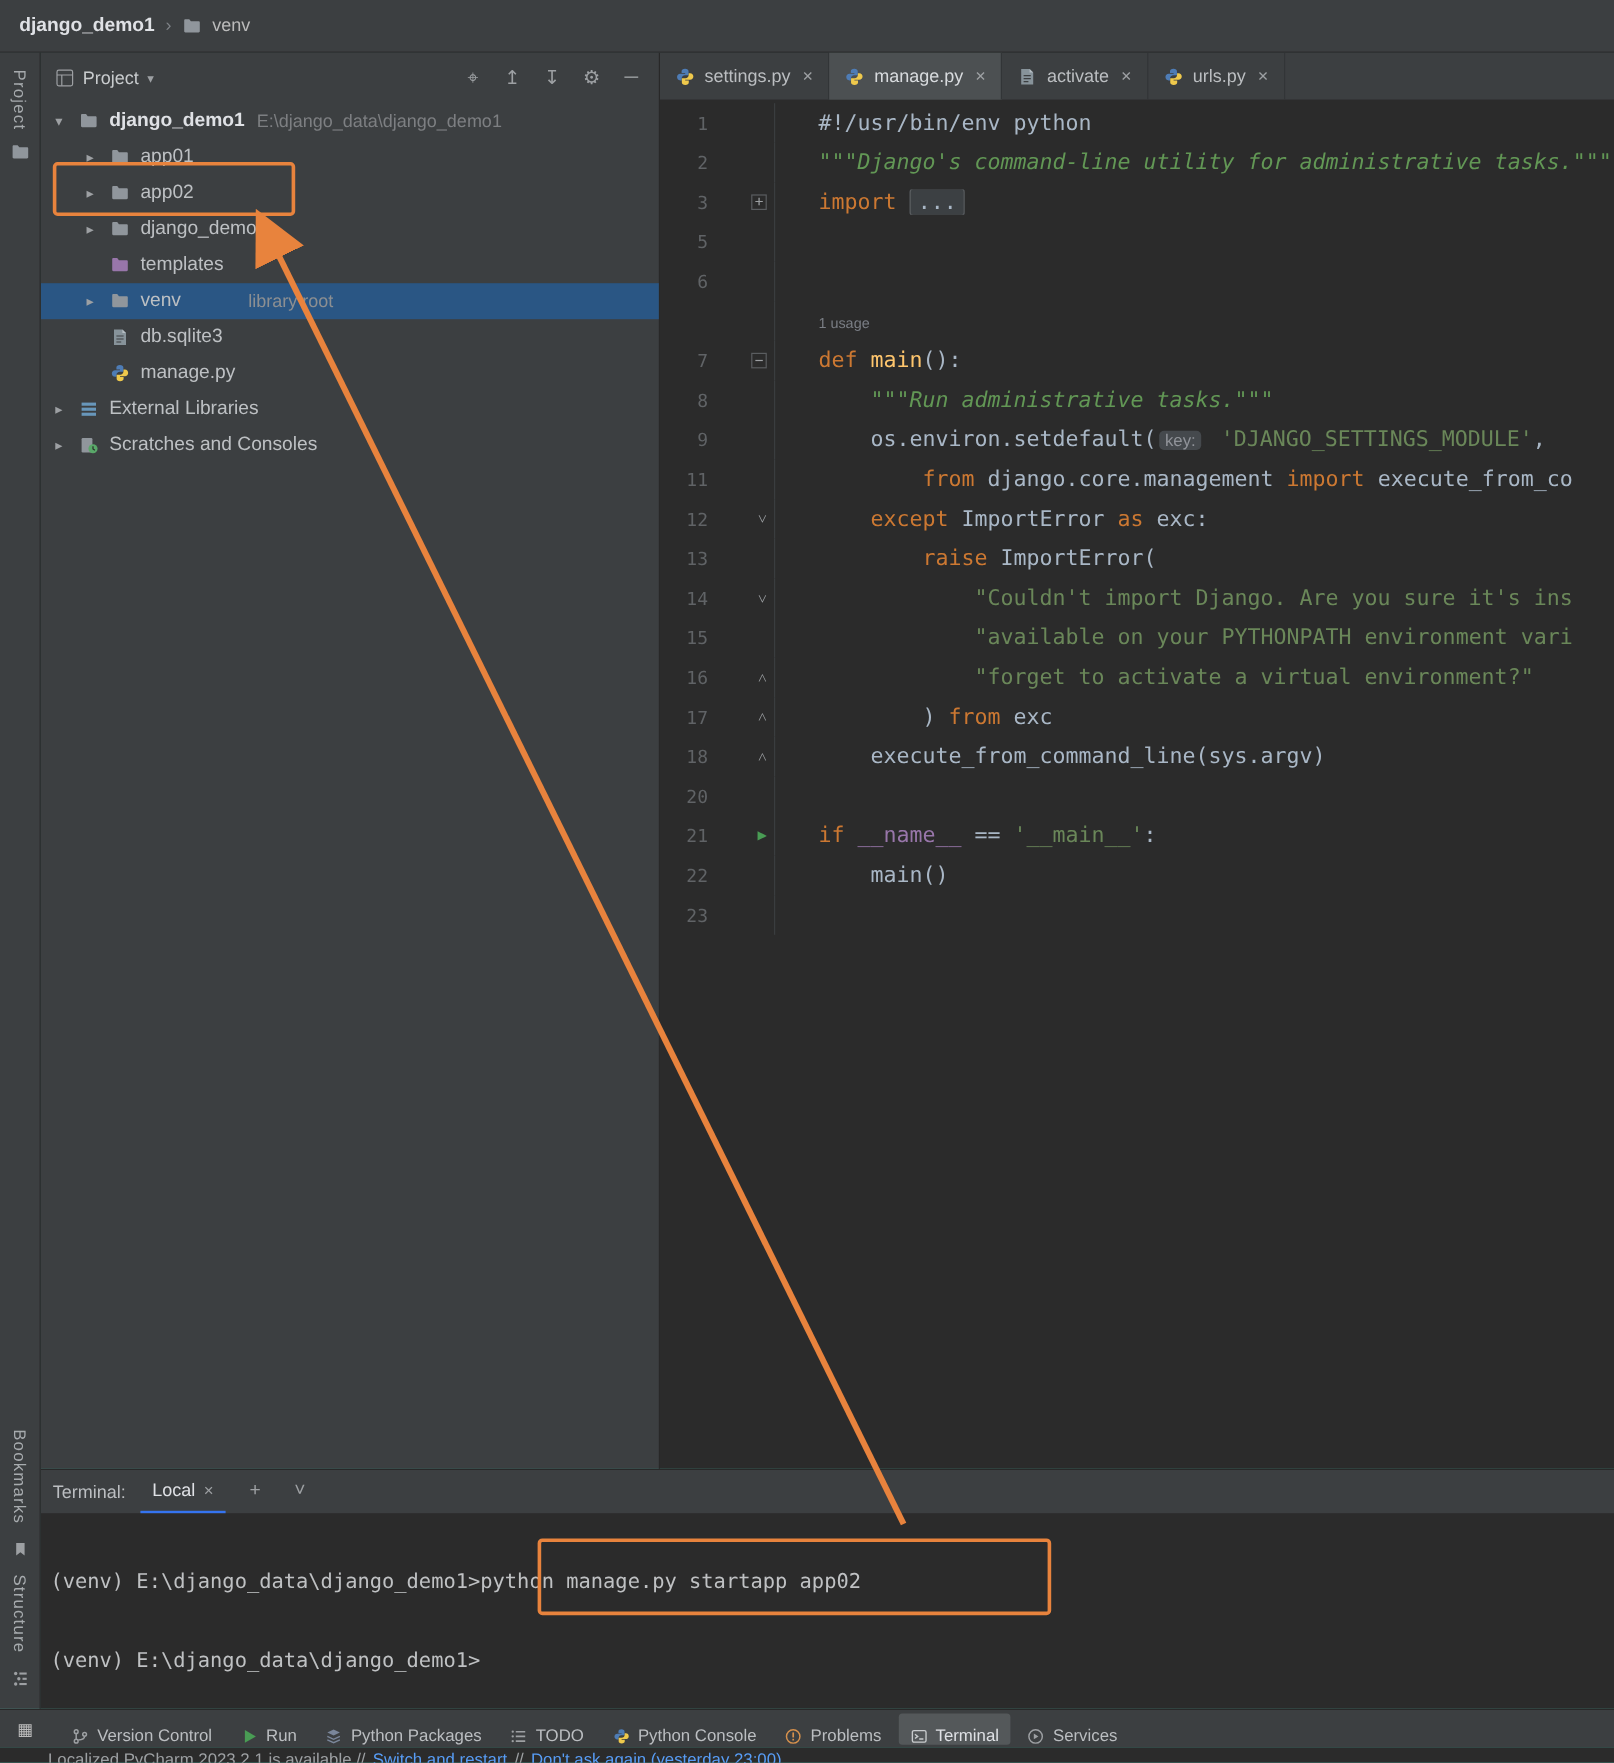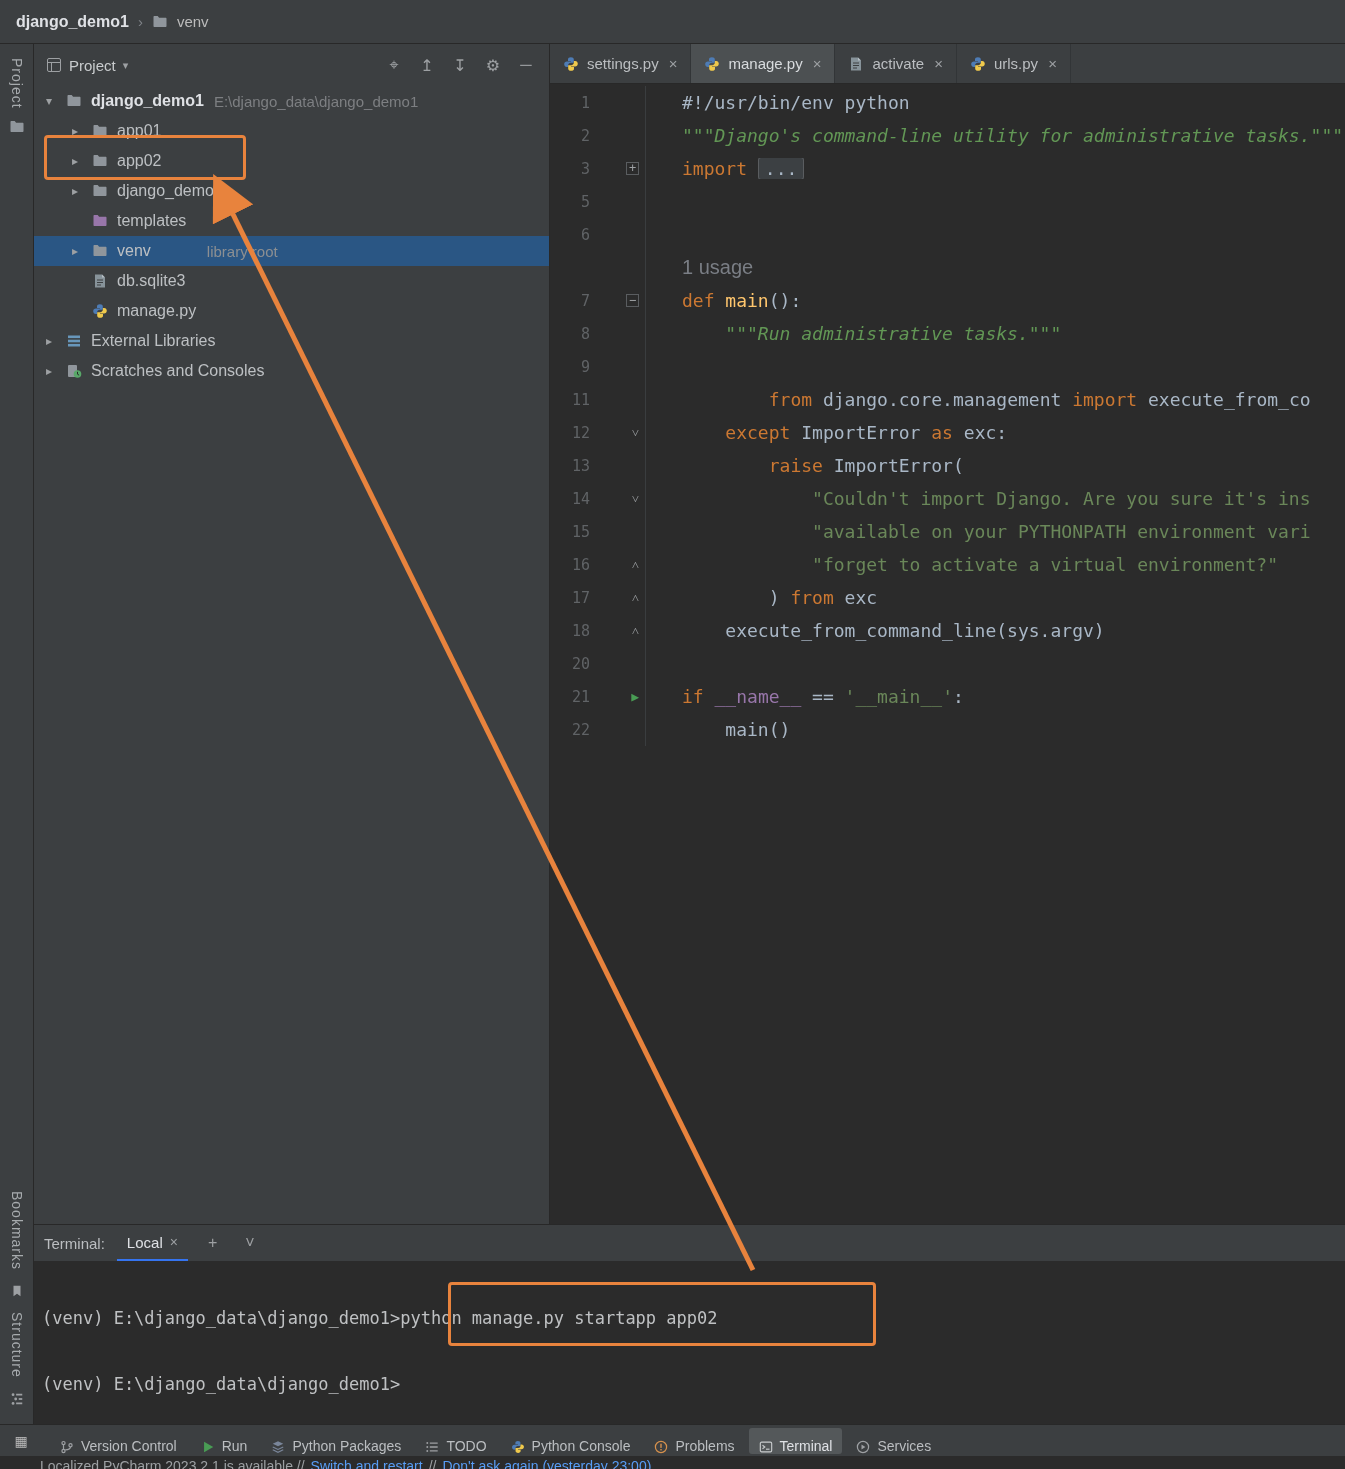--- a/index.html
+++ b/index.html
@@ -68,21 +68,21 @@
   .kw { color:#cc7832; }
   .df { color:#a9b7c6; }
   .doc { color:#629755; font-style:italic; }
   .str { color:#6a8759; }
   .str-u { color:#6a8759; border-bottom:1px solid #808080; }
   .fn { color:#ffc66d; }
   .dun { color:#9876aa; }
   .badge { display:inline-block; background:#45494d; color:#909399; border-radius:4px;
            padding:0 5px; font-size:14px; margin:0 5px 0 2px; font-family:"Liberation Sans", sans-serif; }
   .foldbox { background:#3c4043; border:1px solid #5a5d60; border-radius:3px; padding:0 6px; color:#a9b7c6; }
-  .inlay { color:#7a7e85; font-size:20px; font-family:"Liberation Sans", sans-serif; }
+  .inlay { color:#7a7e85; font-size:12px; font-family:"Liberation Sans", sans-serif; }
 
   
   .terminal { height:200px; flex:none; display:flex; flex-direction:column; background:#2b2b2b; border-top:1px solid #282828; }
   .term-header { height:36px; flex:none; background:#3c3f41; display:flex; align-items:center; gap:12px; padding:0 10px; }
   .term-title { font-size:15px; color:#bbbec1; }
   .term-tab { display:flex; align-items:center; gap:7px; height:36px; padding:0 10px;
               border-bottom:2px solid #3574f0; color:#dfe1e5; font-size:15px; }
   .term-close { color:#9da0a3; font-size:14px; }
   .term-ic { color:#9da0a3; font-size:16px; padding:0 8px; }
   .term-body { flex:1; padding:47px 0 0 8px; font-family:"DejaVu Sans Mono", monospace; font-size:17px; color:#bfc1c3; }
@@ -295,32 +295,33 @@
 
           <div class="code-area">
             <div class="cl"><span class="ln">1</span><span class="gut"></span><span class="code"><span class="df">#!/usr/bin/env python</span></span></div>
             <div class="cl"><span class="ln">2</span><span class="gut"></span><span class="code"><span class="doc">"""Django's command-line utility for administrative tasks."""</span></span></div>
             <div class="cl"><span class="ln">3</span><span class="gut"><span class="fold-box">+</span></span><span class="code"><span class="kw">import </span><span class="foldbox">...</span></span></div>
             <div class="cl"><span class="ln">5</span><span class="gut"></span><span class="code"></span></div>
             <div class="cl"><span class="ln">6</span><span class="gut"></span><span class="code"></span></div>
             <div class="cl"><span class="ln"></span><span class="gut"></span><span class="code"><span class="inlay">1 usage</span></span></div>
             <div class="cl"><span class="ln">7</span><span class="gut"><span class="fold-box">−</span></span><span class="code"><span class="kw">def </span><span class="fn">main</span><span class="df">():</span></span></div>
             <div class="cl"><span class="ln">8</span><span class="gut"></span><span class="code"><span class="doc">    """Run administrative tasks."""</span></span></div>
-            <div class="cl"><span class="ln">9</span><span class="gut"></span></div>
+            <div class="cl"><span class="ln">9</span><span class="gut"></span><span class="code"><span class="df">    os.environ.setdefault(</span><span class="badge">key:</span><span class="str"> 'DJANGO_SETTINGS_MODULE'</span><span class="df">, </span></span></div>
             <div class="cl"><span class="ln">11</span><span class="gut"></span><span class="code"><span class="df">        </span><span class="kw">from</span><span class="df"> django.core.management </span><span class="kw">import</span><span class="df"> execute_from_co</span></span></div>
             <div class="cl"><span class="ln">12</span><span class="gut"><span class="fold">˅</span></span><span class="code"><span class="df">    </span><span class="kw">except</span><span class="df"> ImportError </span><span class="kw">as</span><span class="df"> exc:</span></span></div>
             <div class="cl"><span class="ln">13</span><span class="gut"></span><span class="code"><span class="df">        </span><span class="kw">raise</span><span class="df"> ImportError(</span></span></div>
             <div class="cl"><span class="ln">14</span><span class="gut"><span class="fold">˅</span></span><span class="code"><span class="str">            "Couldn't import Django. Are you sure it's ins</span></span></div>
             <div class="cl"><span class="ln">15</span><span class="gut"></span><span class="code"><span class="str">            "available on your </span><span class="str-u">PYTHONPATH</span><span class="str"> environment vari</span></span></div>
             <div class="cl"><span class="ln">16</span><span class="gut"><span class="fold">˄</span></span><span class="code"><span class="str">            "forget to activate a virtual environment?"</span></span></div>
             <div class="cl"><span class="ln">17</span><span class="gut"><span class="fold">˄</span></span><span class="code"><span class="df">        ) </span><span class="kw">from</span><span class="df"> exc</span></span></div>
             <div class="cl"><span class="ln">18</span><span class="gut"><span class="fold">˄</span></span><span class="code"><span class="df">    execute_from_command_line(sys.argv)</span></span></div>
             <div class="cl"><span class="ln">20</span><span class="gut"></span><span class="code"></span></div>
             <div class="cl"><span class="ln">21</span><span class="gut"><span class="runico">▶</span></span><span class="code"><span class="kw">if</span><span class="df"> </span><span class="dun">__name__</span><span class="df"> == </span><span class="str">'__main__'</span><span class="df">:</span></span></div>
             <div class="cl"><span class="ln">22</span><span class="gut"></span><span class="code"><span class="df">    main()</span></span></div>
+            <div class="cl"><span class="ln">23</span><span class="gut"></span><span class="code"></span></div>
           </div>
         </div>
       </div>
 
       <div class="terminal">
         <div class="term-header">
           <span class="term-title">Terminal:</span>
           <span class="term-tab">
             <span>Local</span>
             <span class="term-close">×</span>

